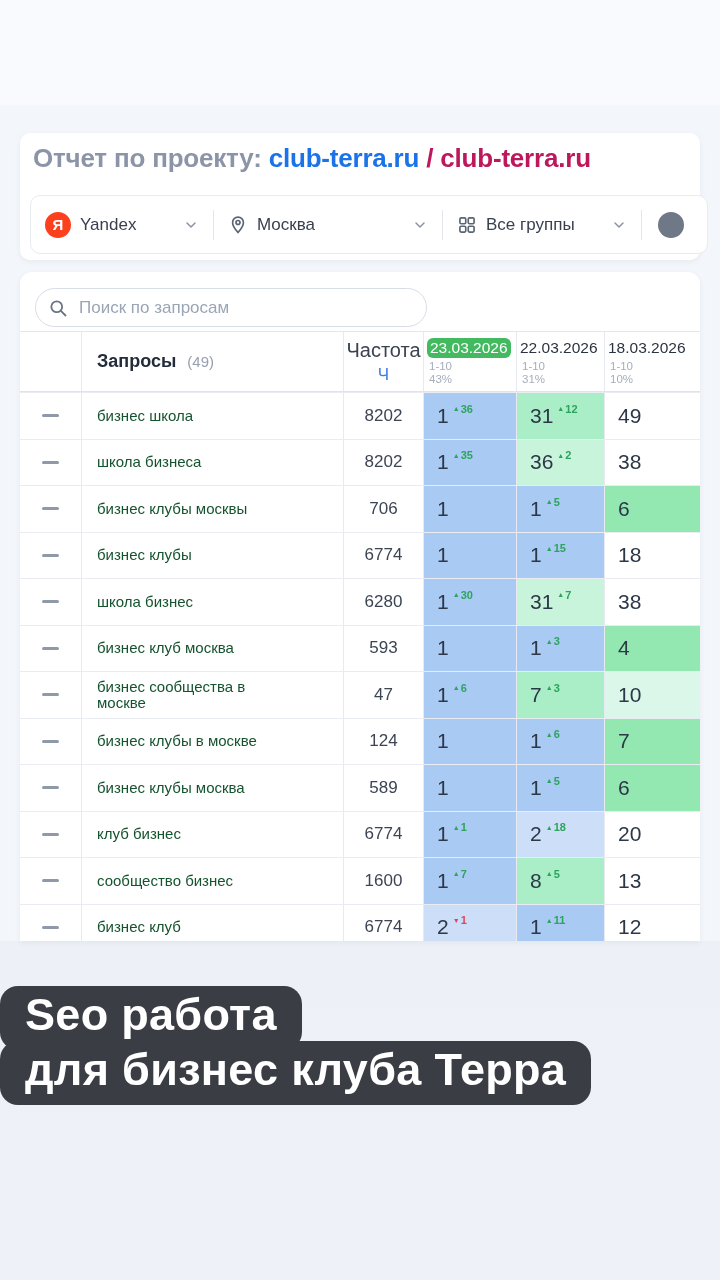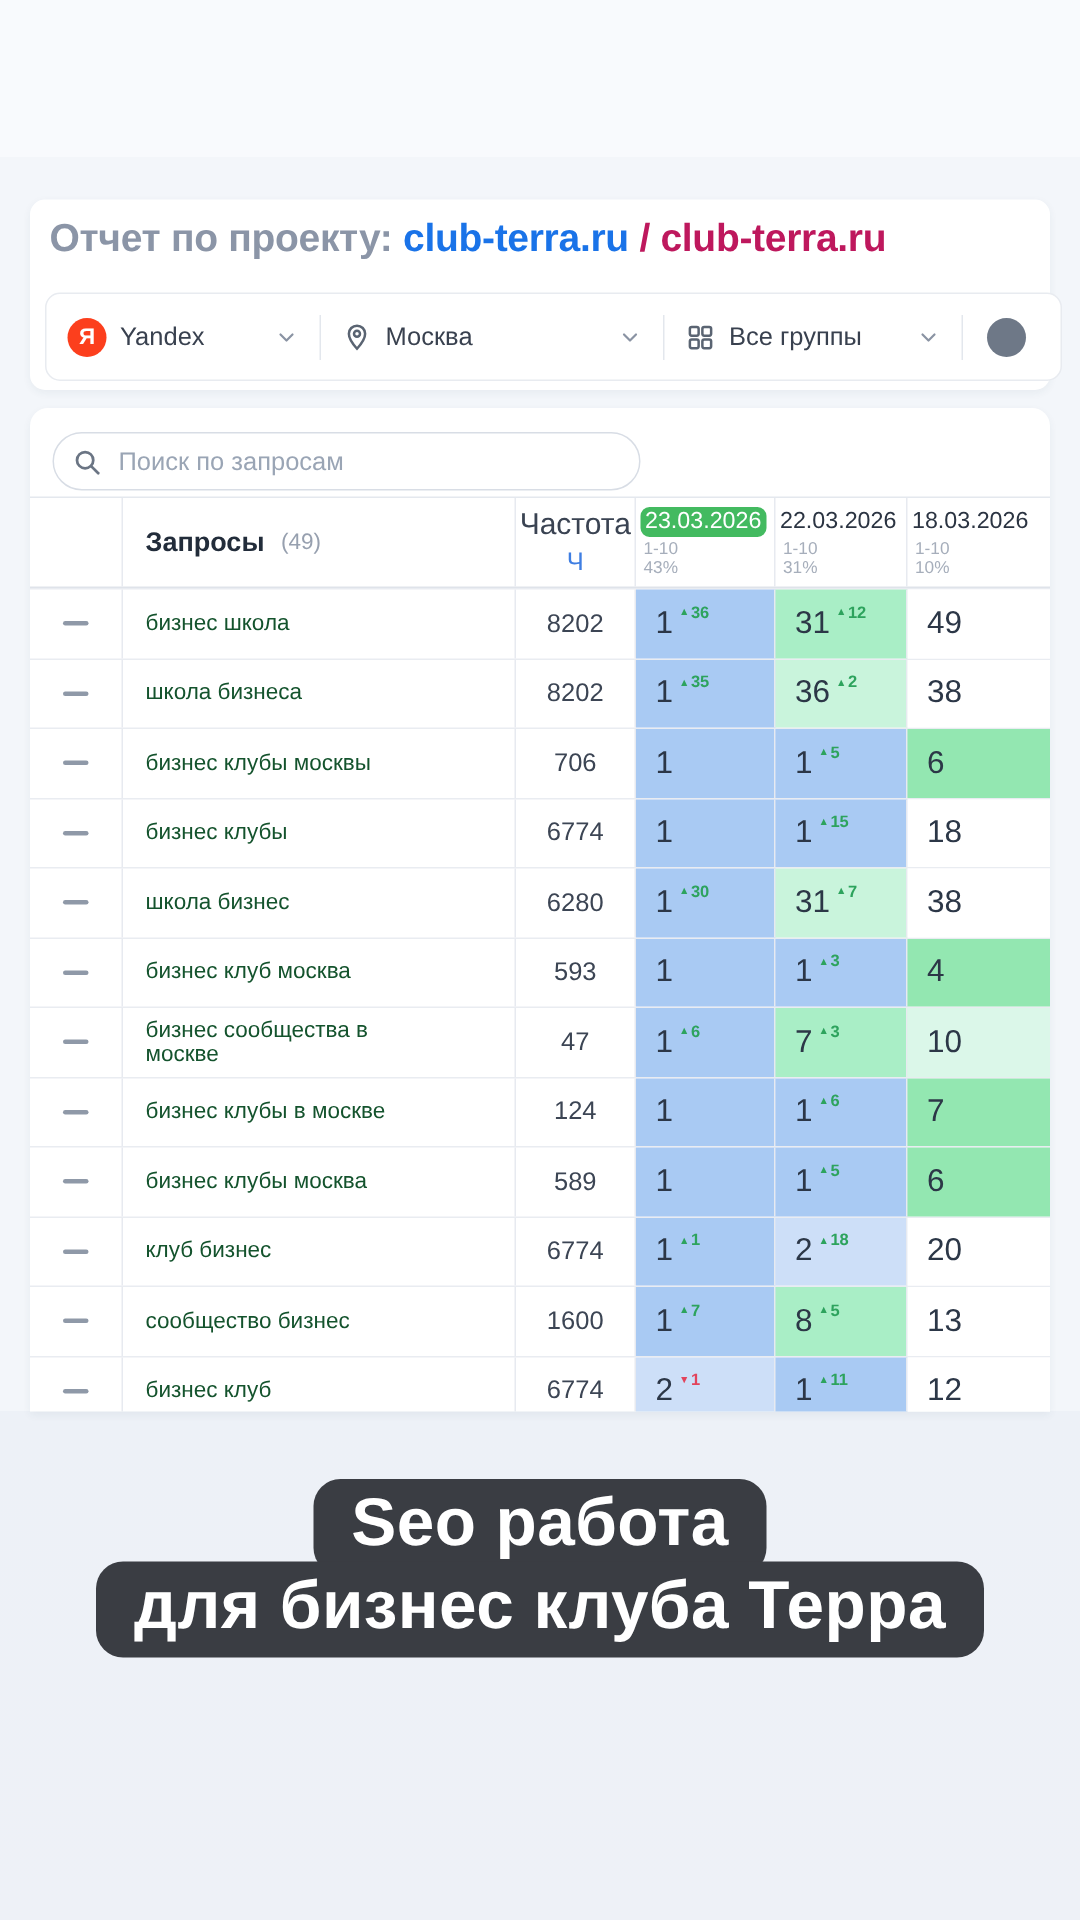--- a/index.html
+++ b/index.html
@@ -67,21 +67,21 @@
   .q-count{font-size:15px;color:#97a0af;}
   .th-f{flex-direction:column;justify-content:center;gap:3px;cursor:pointer;}
   .f-label{font-size:20px;color:#3a4352;}
   .f-sort{font-size:17px;color:#3f7ee2;}
   .th-date{flex-direction:column;align-items:flex-start;justify-content:center;padding-left:3px;cursor:pointer;}
   .date-chip{background:#43ba60;color:#fff;border-radius:6px;padding:1px 3px;font-size:15.5px;margin-bottom:2px;}
   .date-plain{color:#2b3442;font-size:15.5px;padding:1px 0;margin-bottom:2px;}
   .sub{font-size:11.5px;color:#a6aebb;line-height:13px;padding-left:2px;}
 
   
-  .caption{position:absolute;top:986px;left:0;width:720px;display:flex;flex-direction:column;align-items:center;}
+  .caption{position:absolute;top:986px;left:0;width:720px;display:flex;flex-direction:column;align-items:flex-start;}
   .caption-line{background:#3a3d43;color:#fff;font-size:45px;font-weight:700;line-height:1.15;padding:3px 25px 9px;border-radius:18px;letter-spacing:.3px;white-space:nowrap;}
   .caption-line2{margin-top:-9px;}
 </style>
 </head>
 <body>
 
 <div class="card card1">
   <div class="rtitle">
     <span>Отчет по проекту:</span>
     <span class="lnk">club-terra.ru</span>

